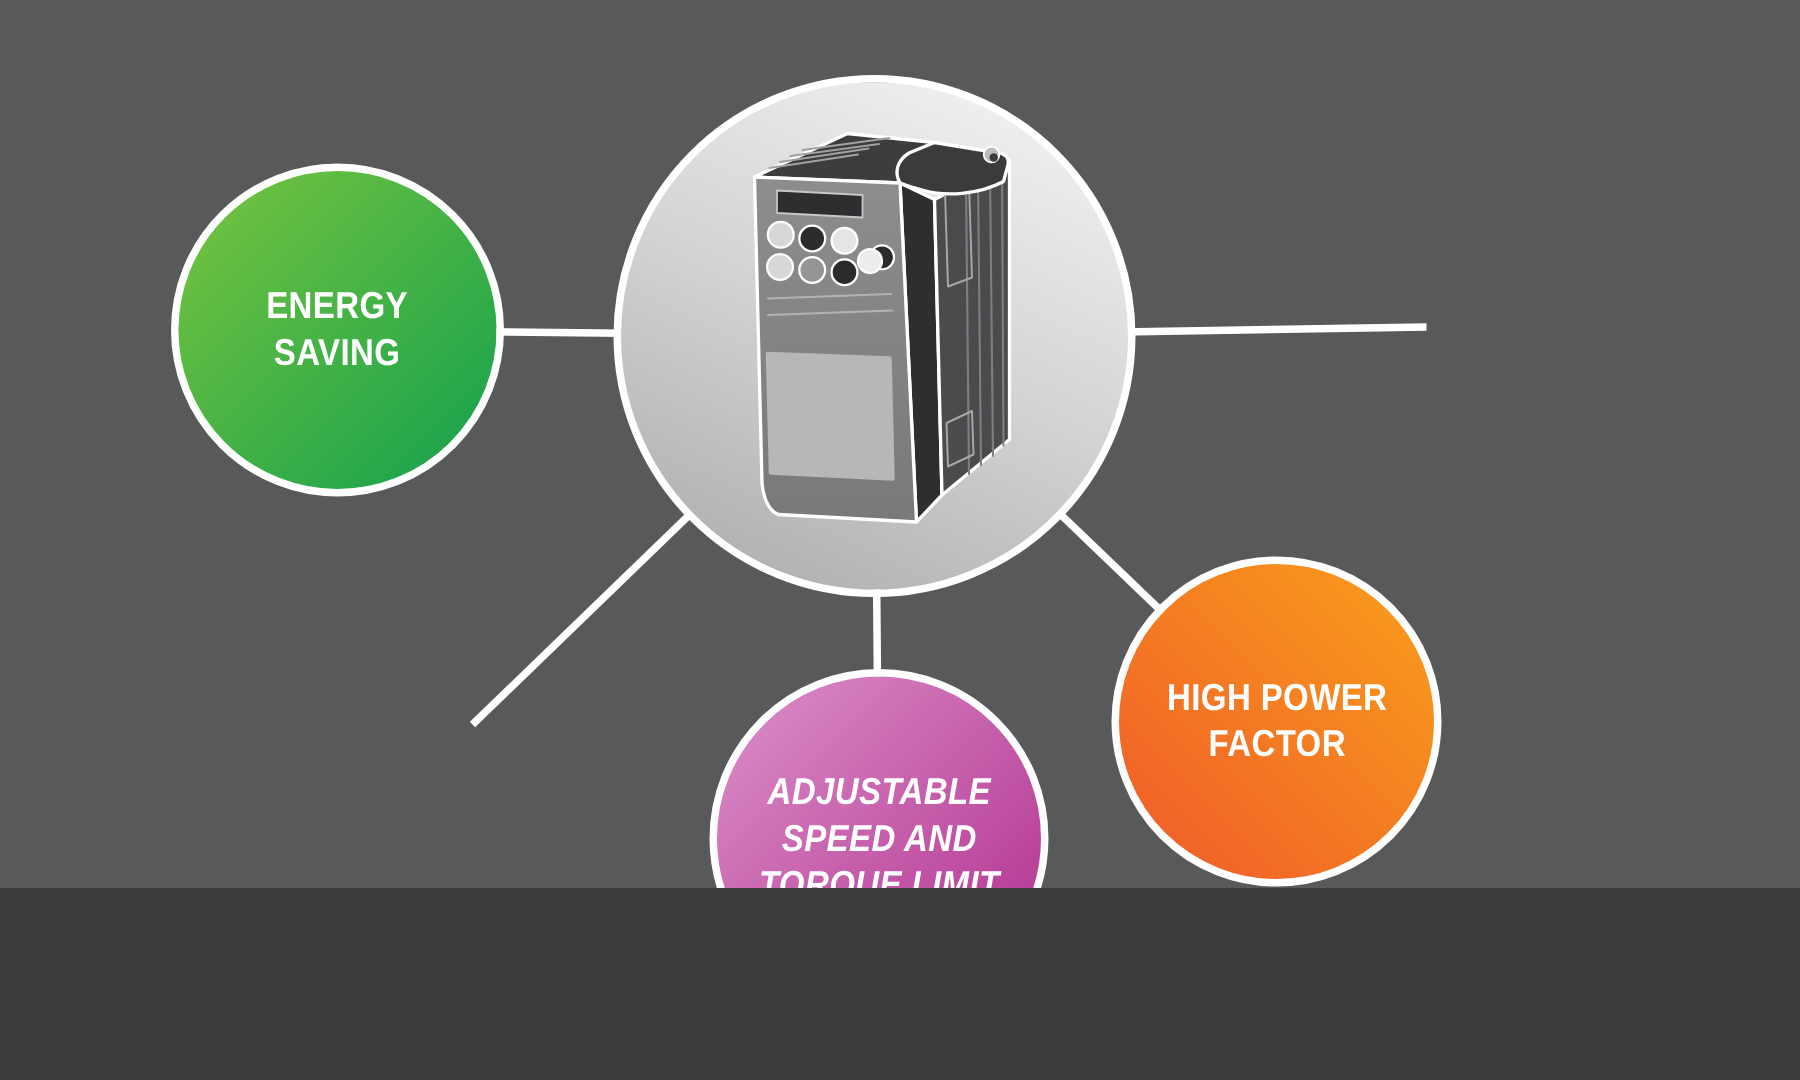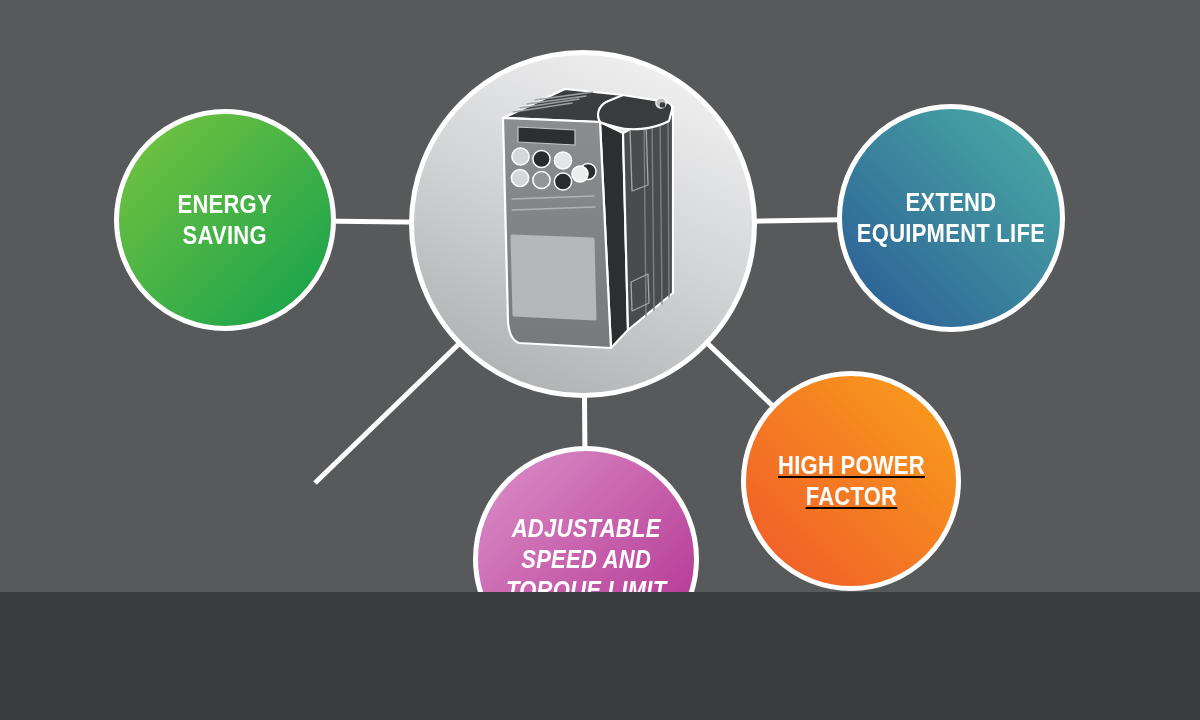--- a/index.html
+++ b/index.html
@@ -112,36 +112,30 @@
     </g>
   </svg>
 
   <div class="node node-green" style="background: linear-gradient(135deg, rgb(121, 197, 62) 0%, rgb(18, 160, 78) 100%);">
     <div class="node-label">
       <span>ENERGY</span>
       <span>SAVING</span>
     </div>
   </div>
 
-  <div class="node node-blue" style="background: linear-gradient(225deg, rgb(76, 175, 166) 0%, rgb(42, 90, 149) 100%);">
-    <div class="node-label">
-      <span>EXTEND</span>
-      <span>EQUIPMENT LIFE</span>
-    </div>
-  </div>
 
 
   <div class="node node-pink" style="background: linear-gradient(135deg, rgb(220, 144, 201) 0%, rgb(176, 46, 142) 100%);">
     <div class="node-label">
       <span>ADJUSTABLE</span>
       <span>SPEED AND</span>
       <span>TORQUE LIMIT</span>
     </div>
   </div>
 
-  <div class="node node-orange" style="background: linear-gradient(225deg, rgb(249, 160, 27) 0%, rgb(240, 89, 42) 100%); text-decoration: underline;">
+  <div class="node node-orange" style="background: linear-gradient(225deg, rgb(249, 160, 27) 0%, rgb(240, 89, 42) 100%);">
     <div class="node-label">
       <span>HIGH POWER</span>
       <span>FACTOR</span>
     </div>
   </div>
 
 </div>
 
 </body></html>

